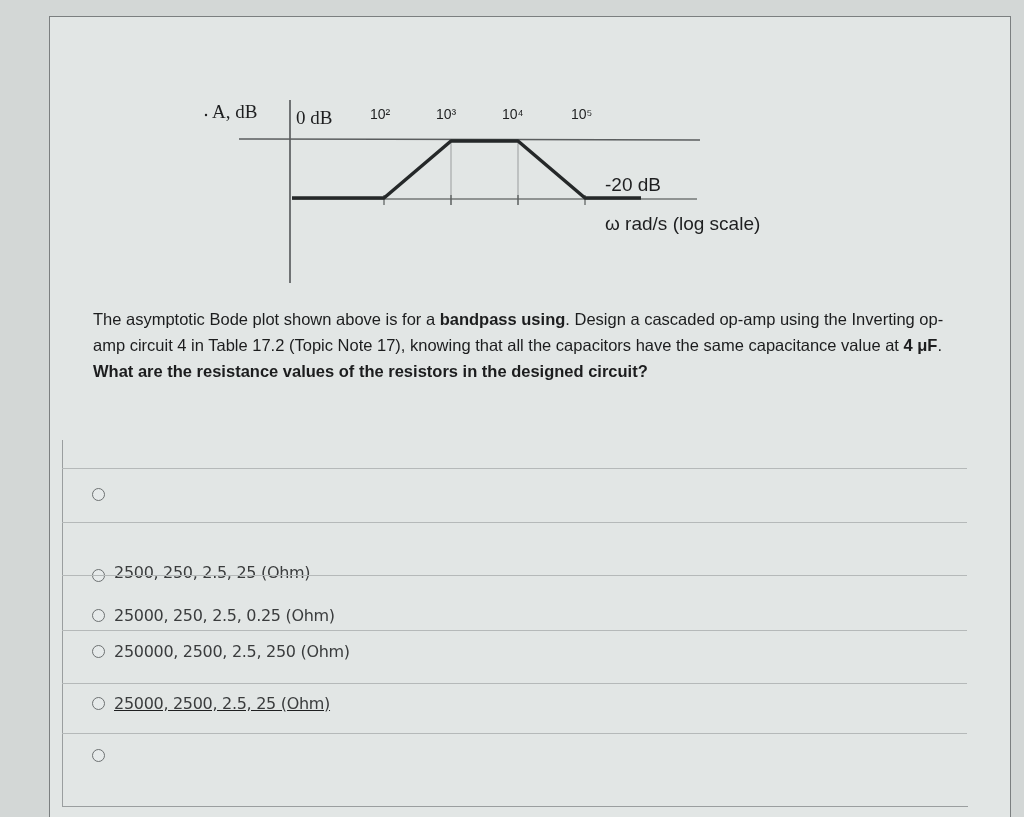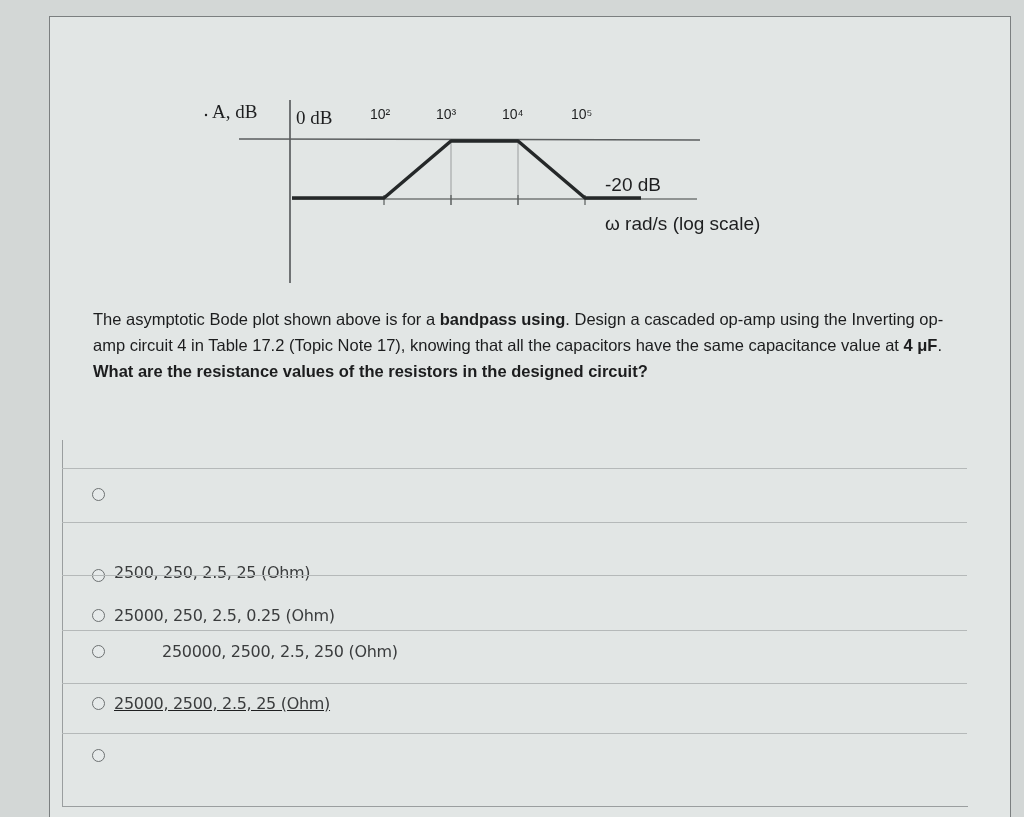--- a/index.html
+++ b/index.html
@@ -93,21 +93,21 @@
 <div class="option" style="top:556px;align-items:flex-end;">
   <span class="radio"></span>
   <span class="opt-label">2500, 250, 2.5, 25 (Ohm)</span>
 </div>
 <div class="opt-sep" style="left:62px; top:575px; width:905px;"></div>
 <div class="option" style="top:586px;margin-top:16px;">
   <span class="radio"></span>
   <span class="opt-label">25000, 250, 2.5, 0.25 (Ohm)</span>
 </div>
 <div class="opt-sep" style="left:62px; top:630px; width:905px;"></div>
-<div class="option" style="top:638px;gap:48px;">
+<div class="option" style="top:638px;">
   <span class="radio"></span>
   <span class="opt-label">250000, 2500, 2.5, 250 (Ohm)</span>
 </div>
 <div class="opt-sep" style="left:62px; top:683px; width:905px;"></div>
 <div class="option" style="top:690px;text-decoration:underline;">
   <span class="radio"></span>
   <span class="opt-label">25000, 2500, 2.5, 25 (Ohm)</span>
 </div>
 <div class="opt-sep" style="left:62px; top:733px; width:905px;"></div>
 <div class="option" style="top:742px;">

